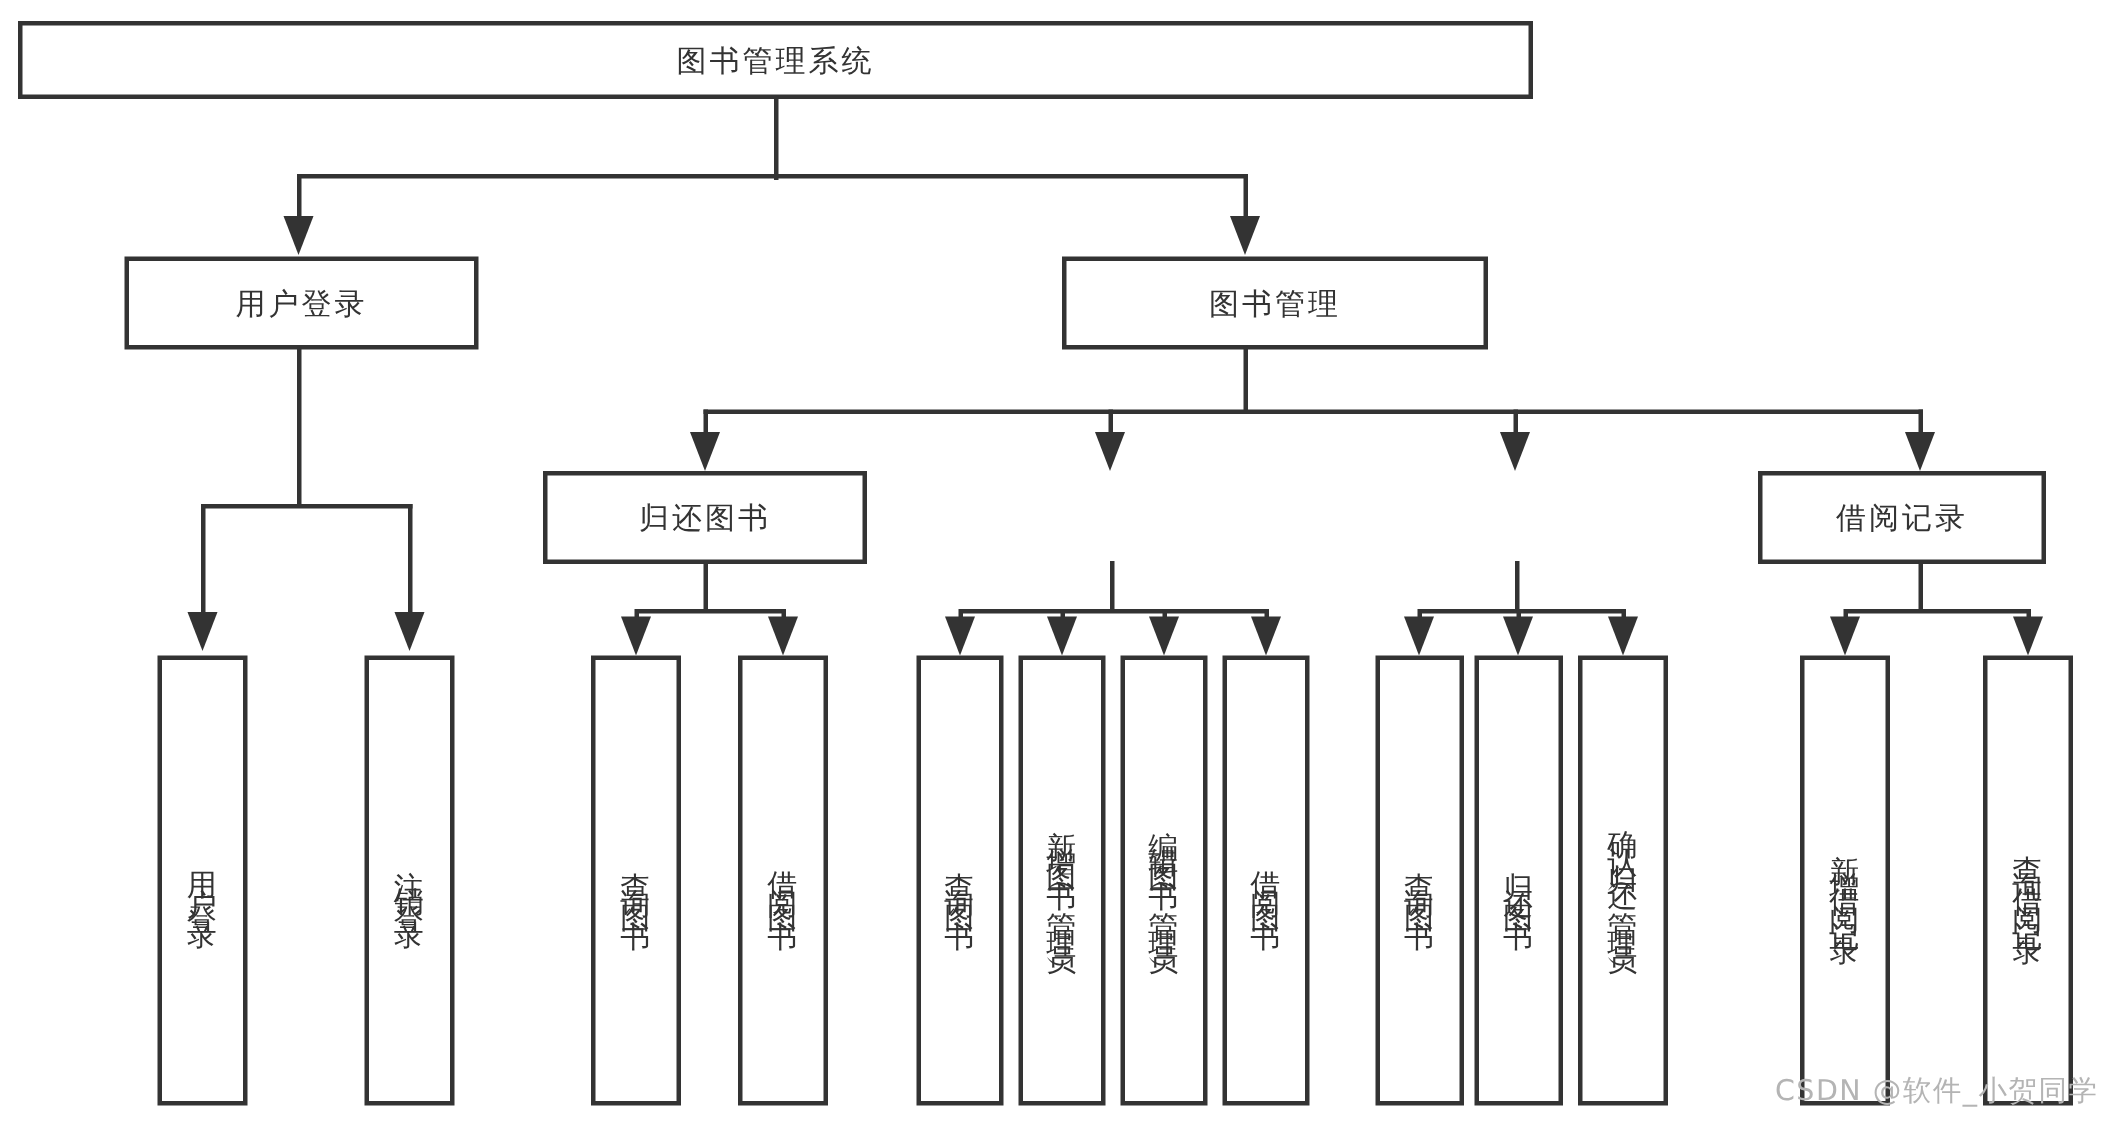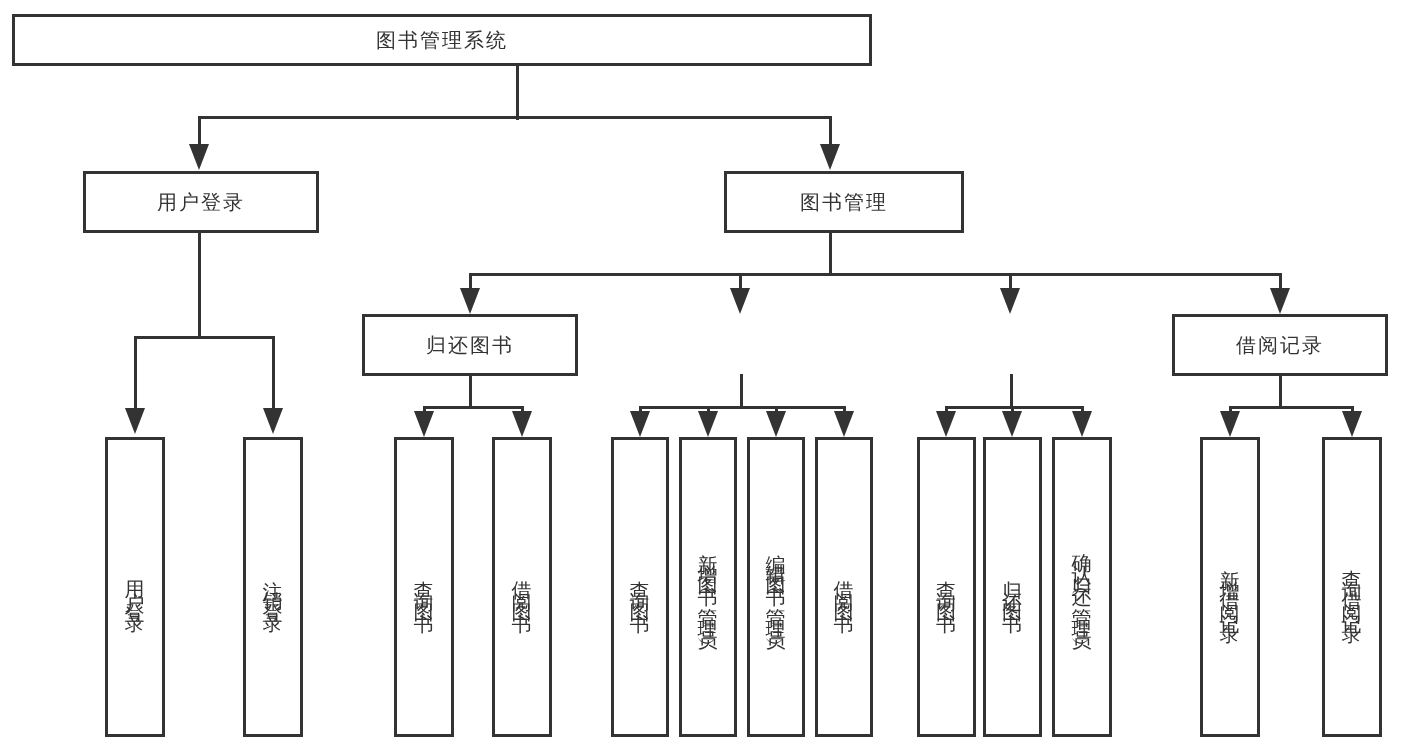--- a/index.html
+++ b/index.html
@@ -67,35 +67,35 @@
     letter-spacing: 1px;
     color: var(--wm);
     z-index: 5;
   }
 </style>
 </head>
 <body>
 
 <div id="canvas">
 
-  <div class="box" style="left:12px; top:14px; width:860px; height:52px;">
+  <div class="box" style="left:12px; top:14px; width:1010px; height:52px;">
     <span>图书管理系统</span>
   </div>
 
   <div class="v" style="left:516px; top:64px; height:56px;"></div>
   <div class="h" style="left:199px; top:116px; width:633px;"></div>
   <div class="v" style="left:198px; top:116px; height:32px;"></div>
   <div class="ah" style="left:189px; top:144px;"></div>
   <div class="v" style="left:829px; top:116px; height:32px;"></div>
   <div class="ah" style="left:820px; top:144px;"></div>
 
   <div class="box" style="left:83px; top:171px; width:236px; height:62px;">
     <span>用户登录</span>
   </div>
-  <div class="box" style="left:724px; top:171px; width:240px; height:62px;">
+  <div class="box" style="left:708px; top:171px; width:284px; height:62px;">
     <span>图书管理</span>
   </div>
 
   <div class="v" style="left:198px; top:231px; height:107px;"></div>
   <div class="h" style="left:134px; top:336px; width:141px;"></div>
   <div class="v" style="left:134px; top:336px; height:76px;"></div>
   <div class="ah" style="left:125px; top:408px;"></div>
   <div class="v" style="left:272px; top:336px; height:76px;"></div>
   <div class="ah" style="left:263px; top:408px;"></div>
 
@@ -106,21 +106,21 @@
   <div class="v" style="left:739px; top:273px; height:19px;"></div>
   <div class="ah" style="left:730px; top:288px;"></div>
   <div class="v" style="left:1009px; top:273px; height:19px;"></div>
   <div class="ah" style="left:1000px; top:288px;"></div>
   <div class="v" style="left:1279px; top:273px; height:19px;"></div>
   <div class="ah" style="left:1270px; top:288px;"></div>
 
   <div class="box" style="left:362px; top:314px; width:216px; height:62px;">
     <span>归还图书</span>
   </div>
-  <div class="box" style="left:1172px; top:314px; width:216px; height:62px;">
+  <div class="box" style="left:1172px; top:314px; width:192px; height:62px;">
     <span>借阅记录</span>
   </div>
 
   <div class="v" style="left:469px; top:374px; height:34px;"></div>
   <div class="v" style="left:740px; top:374px; height:34px;"></div>
   <div class="v" style="left:1010px; top:374px; height:34px;"></div>
   <div class="v" style="left:1279px; top:374px; height:34px;"></div>
 
   <div class="h" style="left:424px; top:406px; width:100px;"></div>
   <div class="h" style="left:640px; top:406px; width:206px;"></div>
@@ -190,14 +190,15 @@
     <span class="vtext">确认归还（管理员）</span>
   </div>
 
   <div class="vbox" style="left:1200px; top:437px; width:60px; height:300px;">
     <span class="vtext">新增借阅记录</span>
   </div>
   <div class="vbox" style="left:1322px; top:437px; width:60px; height:300px;">
     <span class="vtext">查询借阅记录</span>
   </div>
 
+  <div class="watermark">CSDN @软件_小贺同学</div>
 
 </div>
 
 </body></html>

